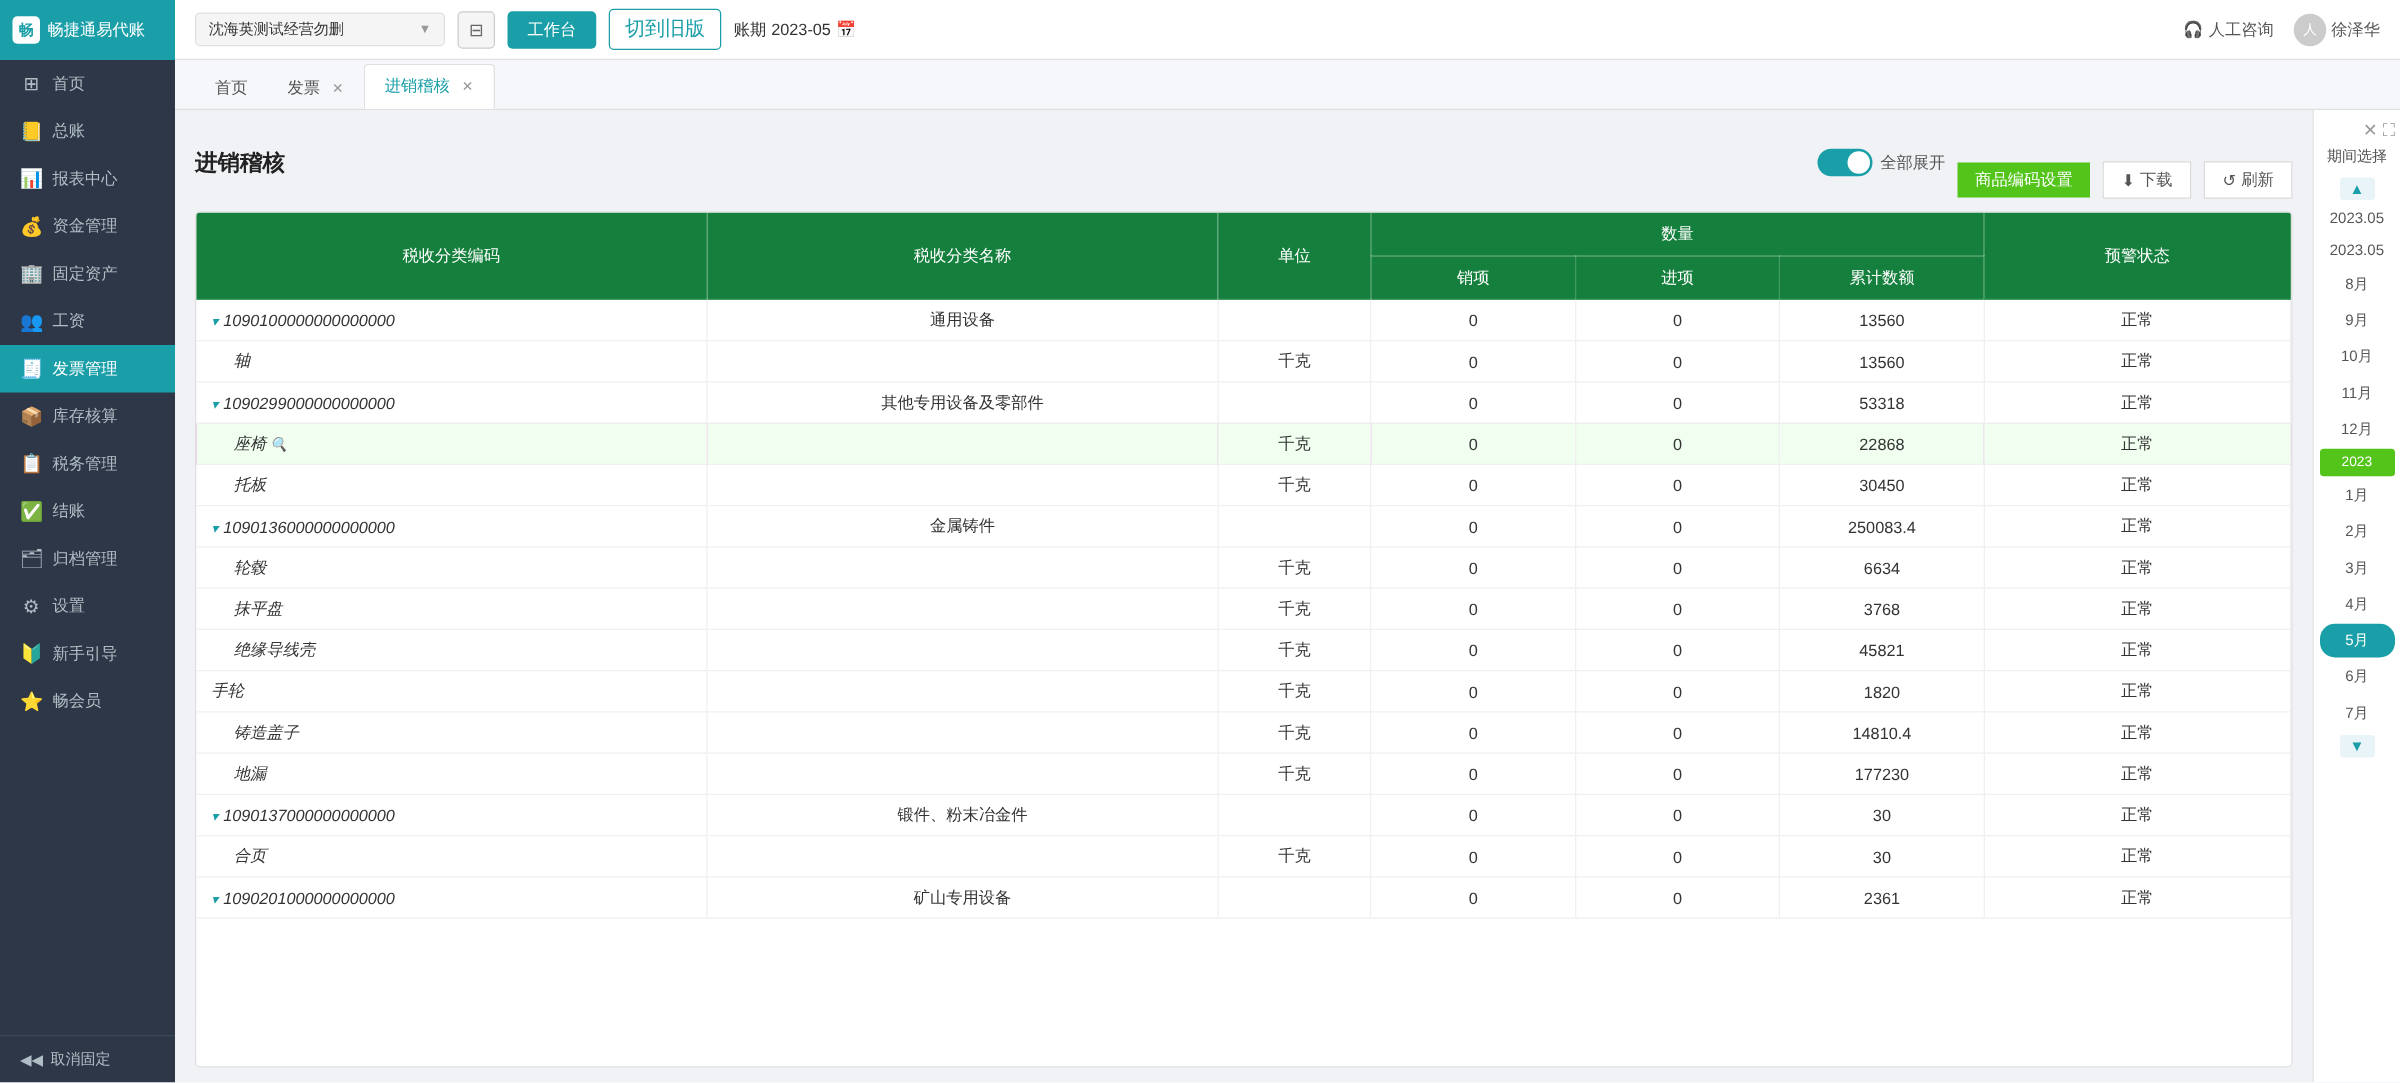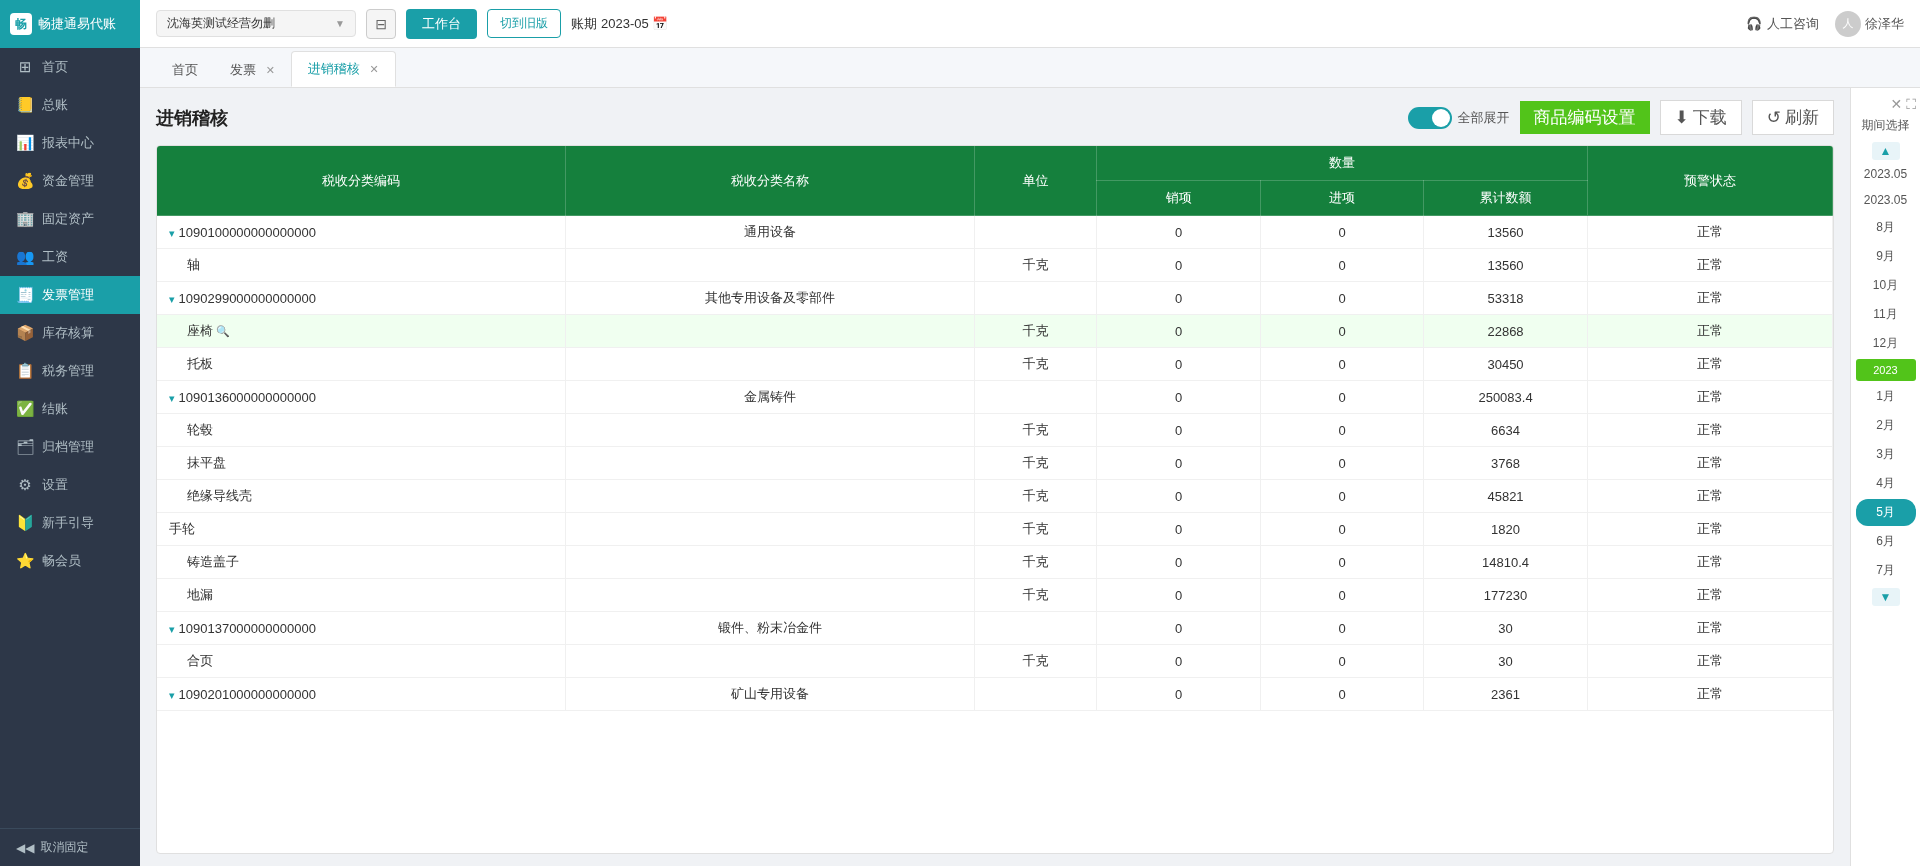--- a/index.html
+++ b/index.html
@@ -107,21 +107,21 @@
       cursor: pointer;
       font-size: 13px;
     }
     .old-version-btn {
       border: 1px solid #1a9fa8;
       color: #1a9fa8;
       background: #fff;
       border-radius: 4px;
       padding: 5px 12px;
       cursor: pointer;
-      font-size: 12px;
+      font-size: 16px;
     }
     .period-info {
       display: flex;
       align-items: center;
       gap: 4px;
       font-size: 13px;
       color: #333;
     }
     .topbar-right {
       margin-left: auto;
@@ -217,22 +217,23 @@
       width: 18px; height: 18px;
       background: #fff;
       border-radius: 50%;
     }
     .action-btn {
       display: flex;
       align-items: center;
       gap: 4px;
       padding: 5px 14px;
       border-radius: 0;
-      font-size: 17px;
-      cursor: pointer;
+      font-size: 13px;
+      cursor: pointer;
+      margin-top: 29px;
     }
     .action-btn.green {
       background: #52c41a;
       color: #fff;
       border: none;
     }
     .action-btn.outline {
       background: #fff;
       color: #555;
       border: 1px solid #d9d9d9;
@@ -263,21 +264,21 @@
     thead tr:first-child th { border-top: none; }
     tbody tr { border-bottom: 1px solid #f0f0f0; }
     tbody tr.highlighted { background: #d946ef; }
     tbody tr.highlighted td { background: #f0fff0; }
     tbody td {
       padding: 7px 12px;
       text-align: center;
       border-right: 1px solid #f0f0f0;
       color: #333;
     }
-    tbody td:first-child { text-align: left; }
+    tbody td:first-child { text-align: left; font-style: italic; }
     .child-row td:first-child { padding-left: 30px; }
     .expand-icon { color: #1a9fa8; margin-right: 4px; font-size: 11px; }
 
     
     .right-panel {
       width: 70px;
       background: #fff;
       border-left: 1px solid #e0e0e0;
       display: flex;
       flex-direction: column;

